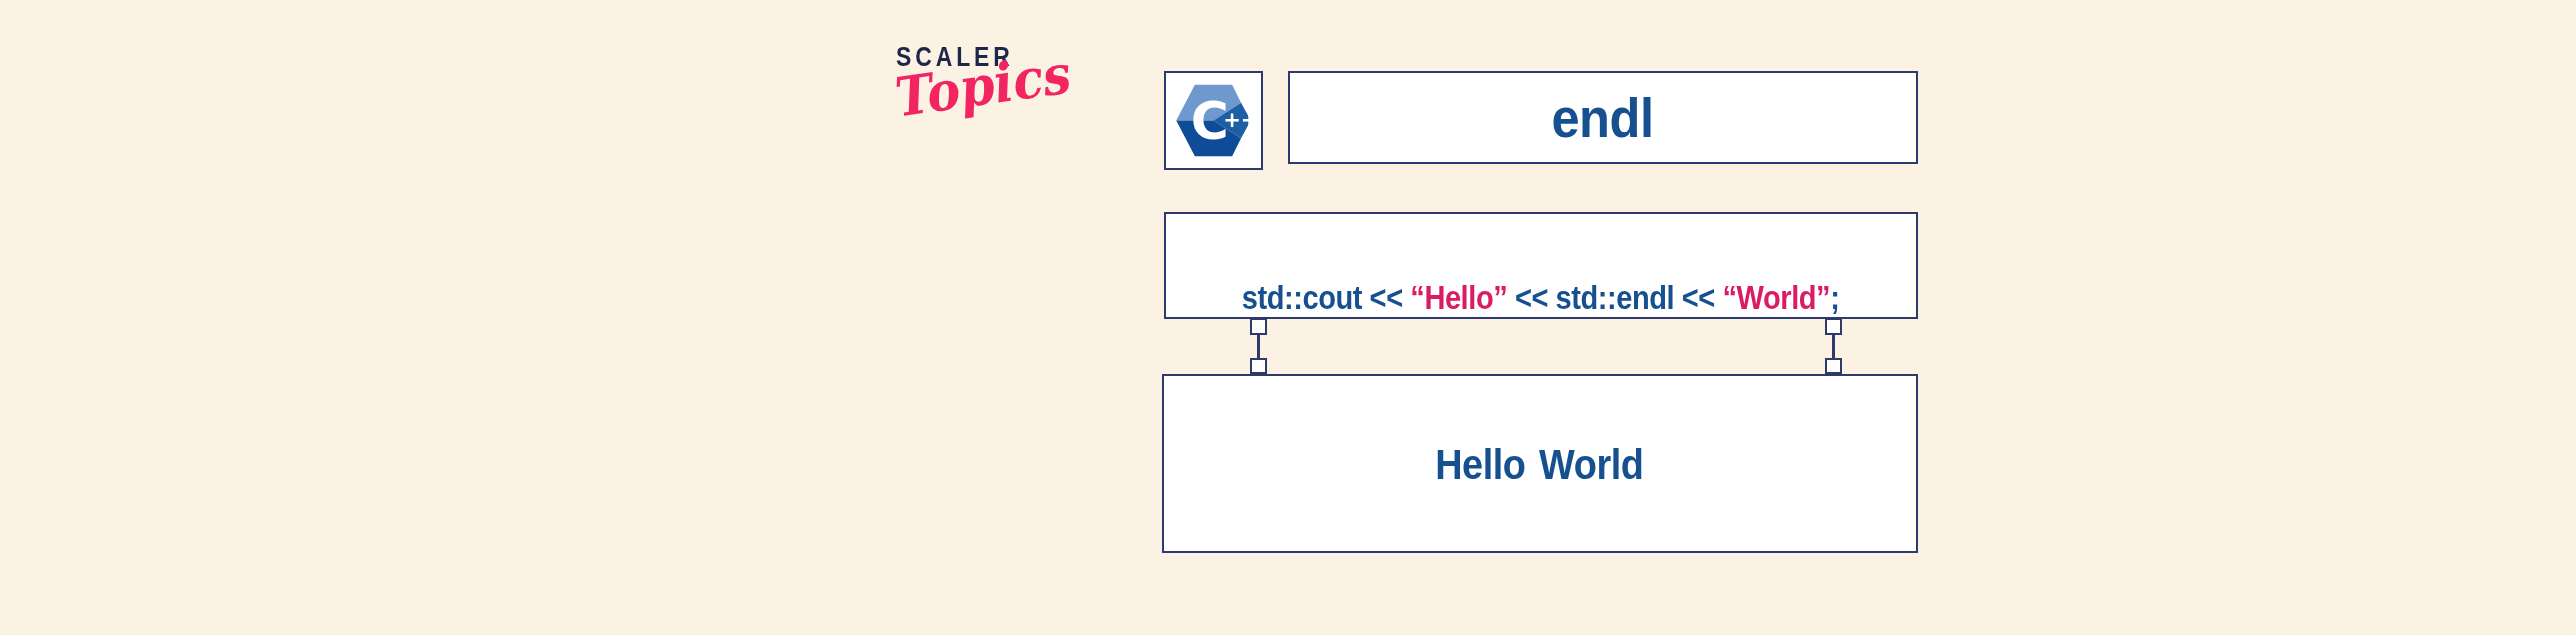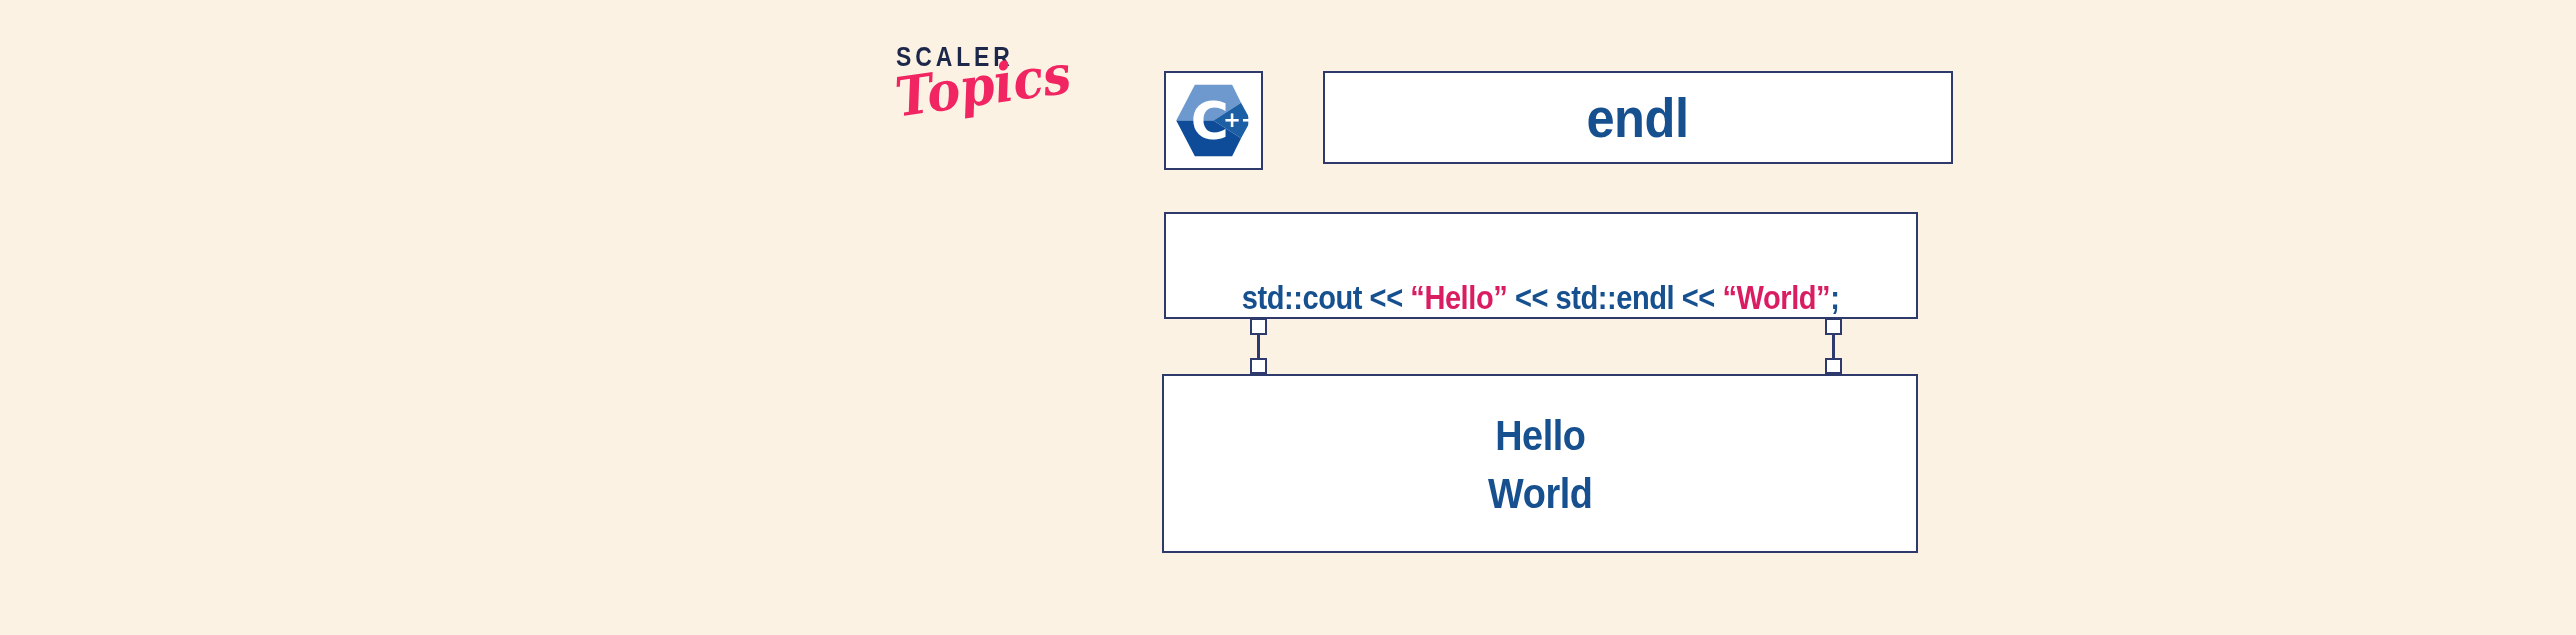--- a/index.html
+++ b/index.html
@@ -54,21 +54,21 @@
   .icon-box{left:1164px;top:71px;width:99px;height:99px;
     display:flex;align-items:center;justify-content:center;}
   .cpp-svg{width:81px;height:81px;display:block;}
   .cpp-light{fill:var(--cpp-light);}
   .cpp-medium{fill:var(--cpp-medium);}
   .cpp-dark{fill:var(--cpp-dark);}
   .cpp-glyph{fill:#FFFFFF;font-family:"DejaVu Sans", sans-serif;font-weight:bold;}
 
   
   .endl-box{left:1288px;top:71px;width:630px;height:93px;
-    display:flex;align-items:center;justify-content:center;margin-left:35px;}
+    display:flex;align-items:center;justify-content:center;}
   .endl-label{
     font-size:55px;font-weight:bold;color:var(--text-navy);
     transform:scaleX(0.92);letter-spacing:-0.5px;
   }
 
   
   .code-box{left:1164px;top:212px;width:754px;height:107px;
     display:flex;align-items:flex-end;justify-content:center;}
   .code-line{
     font-size:33px;font-weight:bold;white-space:pre;
@@ -86,21 +86,21 @@
   .connector-left{left:1250px;}
   .connector-right{left:1825px;}
   .pin{
     width:16.5px;height:16.5px;flex:0 0 16.5px;
     background:var(--box-white);border:2.6px solid var(--border-navy);
   }
   .stem{width:3.1px;flex:1 1 auto;background:var(--border-navy);}
 
   
   .output-box{left:1162px;top:374px;width:756px;height:179px;
-    display:flex;flex-direction:column;align-items:center;justify-content:center;}
+    display:flex;flex-direction:row;align-items:center;justify-content:center;}
   .output-line{
     font-size:43px;font-weight:bold;color:var(--text-navy);
     line-height:58px;transform:scaleX(0.88);letter-spacing:-0.5px;
     text-align:center;
   }
 </style>
 </head>
 <body>
 
 <div class="canvas">

